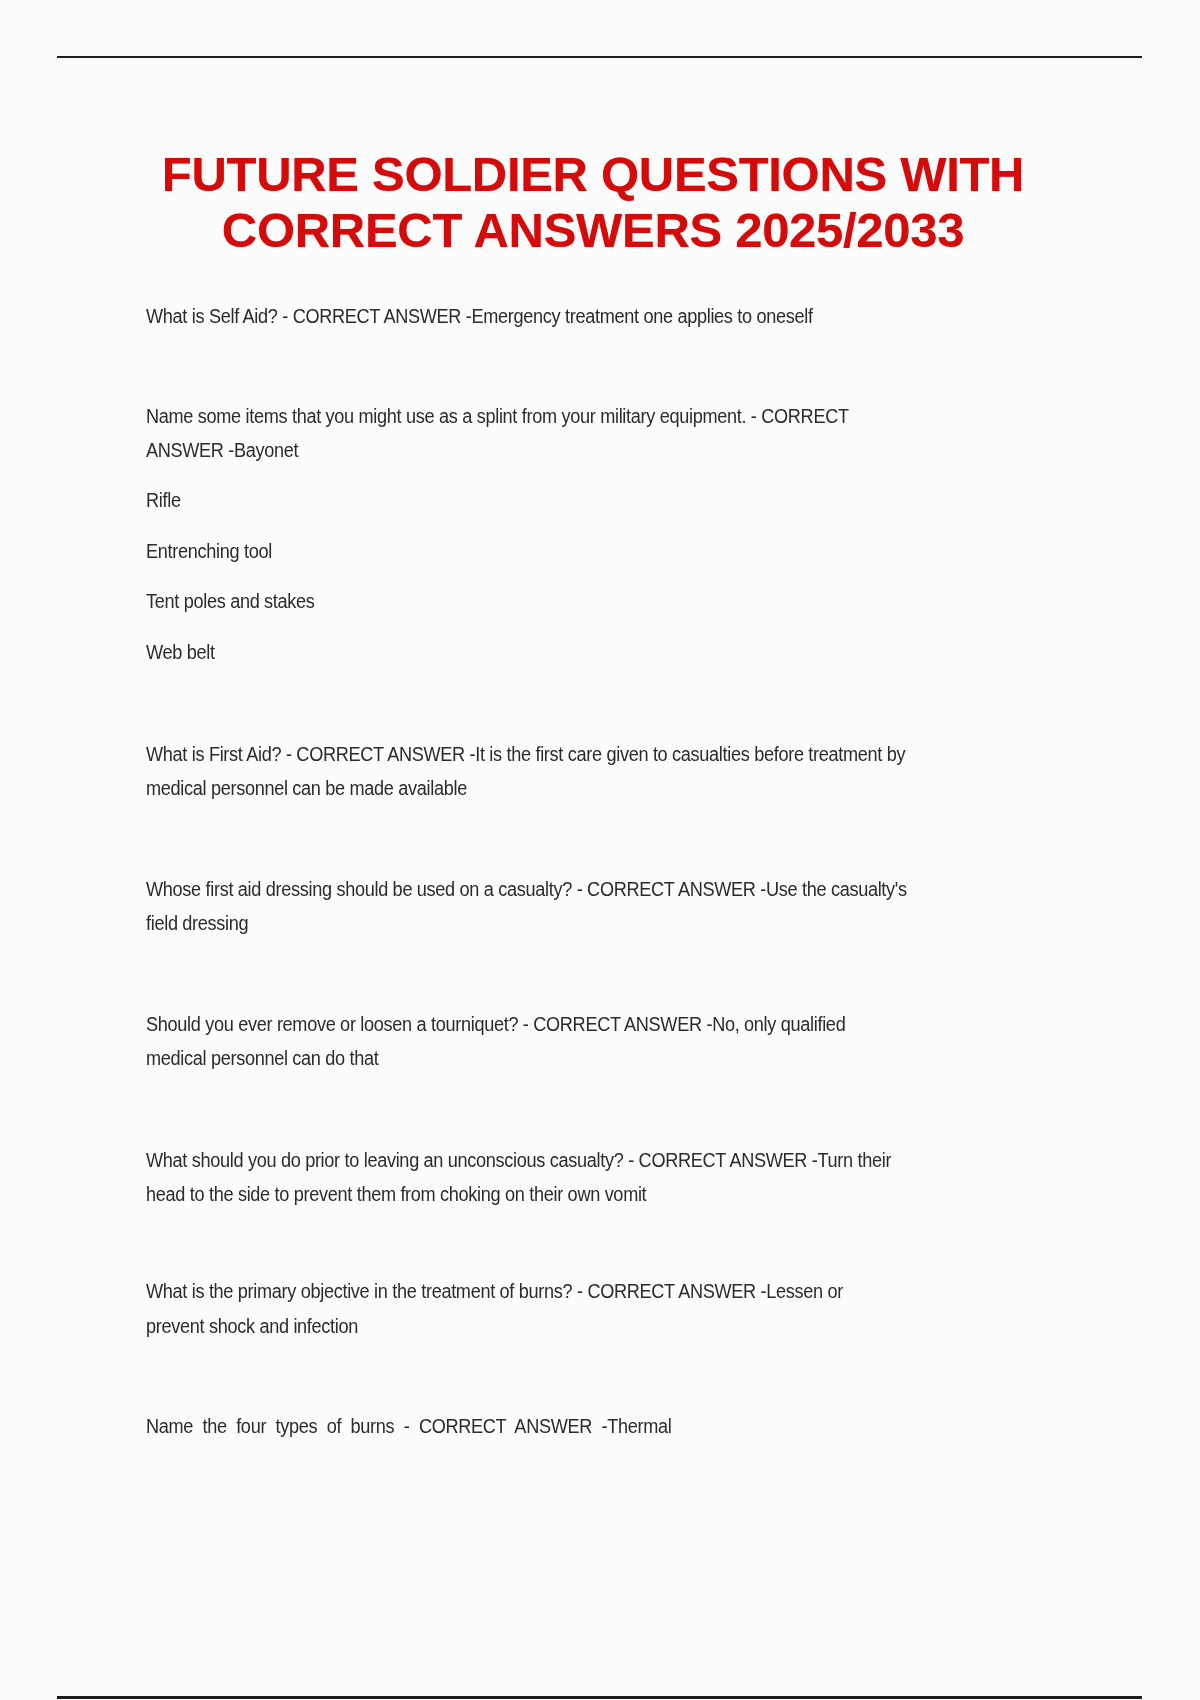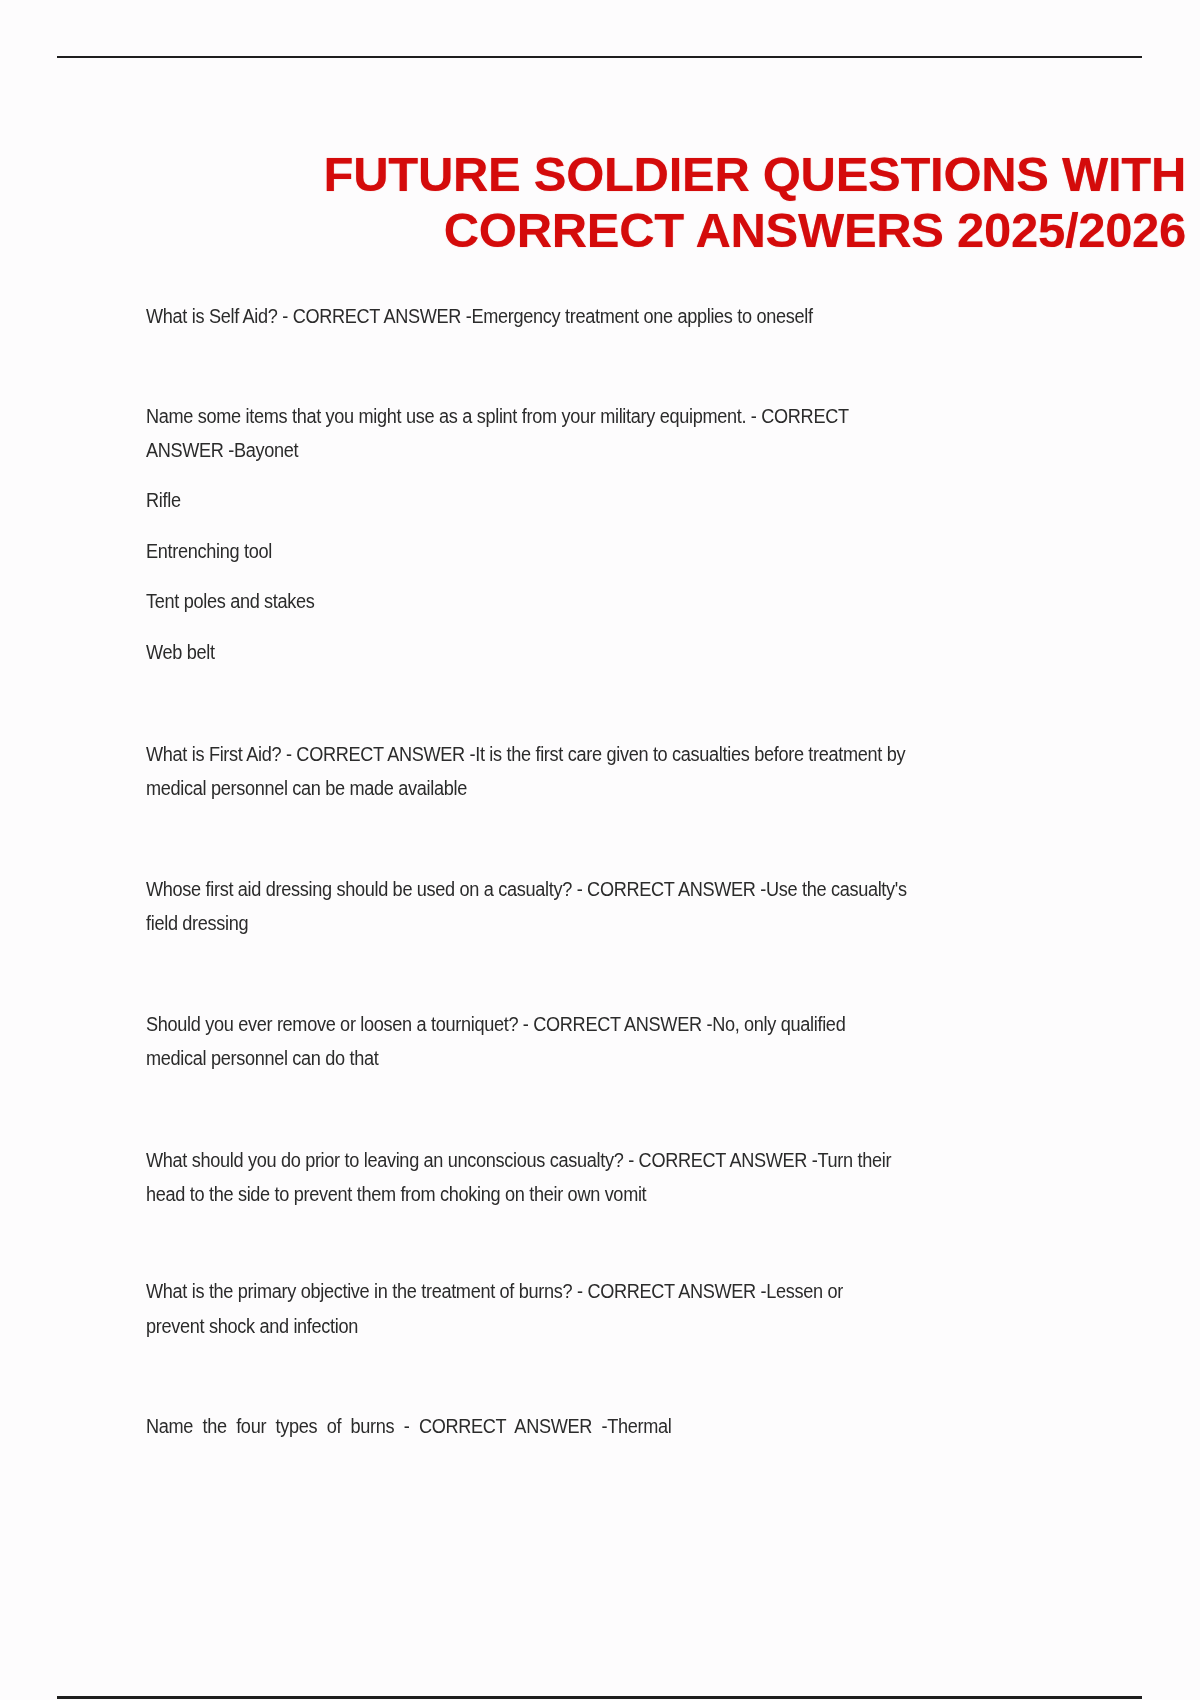--- a/index.html
+++ b/index.html
@@ -18,21 +18,21 @@
       height: 2px;
       background: #1e1e1e;
     }
     .rule.top { top: 56px; }
     .rule.bottom { top: 1696px; height: 3px; }
 
     .title {
       position: absolute;
       left: 0;
       width: 1186px;
-      text-align: right;
+      text-align: center;
       color: #d40b0b;
       font-weight: bold;
       font-size: 49px;
       line-height: 56px;
       letter-spacing: -0.3px;
       margin: 0;
       text-shadow: 0 0 1px rgba(212,11,11,0.5);
     }
     .title .t-line { display: block; white-space: nowrap; }
 
@@ -47,21 +47,21 @@
       transform-origin: left top;
     }
   </style>
 </head>
 <body>
 
 <div class="rule top"></div>
 
 <h1 class="title" style="top:146px;">
   <span class="t-line">FUTURE SOLDIER QUESTIONS WITH</span>
-  <span class="t-line">CORRECT ANSWERS 2025/2026</span>
+  <span class="t-line">CORRECT ANSWERS 2025/2033</span>
 </h1>
 
 <div class="body-line" style="top: 304px; transform: scaleX(0.93);">What is Self Aid? - CORRECT ANSWER -Emergency treatment one applies to oneself</div>
 
 <div class="body-line" style="top: 404px; transform: scaleX(0.93);">Name some items that you might use as a splint from your military equipment. - CORRECT</div>
 <div class="body-line" style="top: 438px; transform: scaleX(0.93);">ANSWER -Bayonet</div>
 <div class="body-line" style="top: 488px; transform: scaleX(0.93);">Rifle</div>
 <div class="body-line" style="top: 539px; transform: scaleX(0.93);">Entrenching tool</div>
 <div class="body-line" style="top: 589px; transform: scaleX(0.93);">Tent poles and stakes</div>
 <div class="body-line" style="top: 640px; transform: scaleX(0.93);">Web belt</div>

